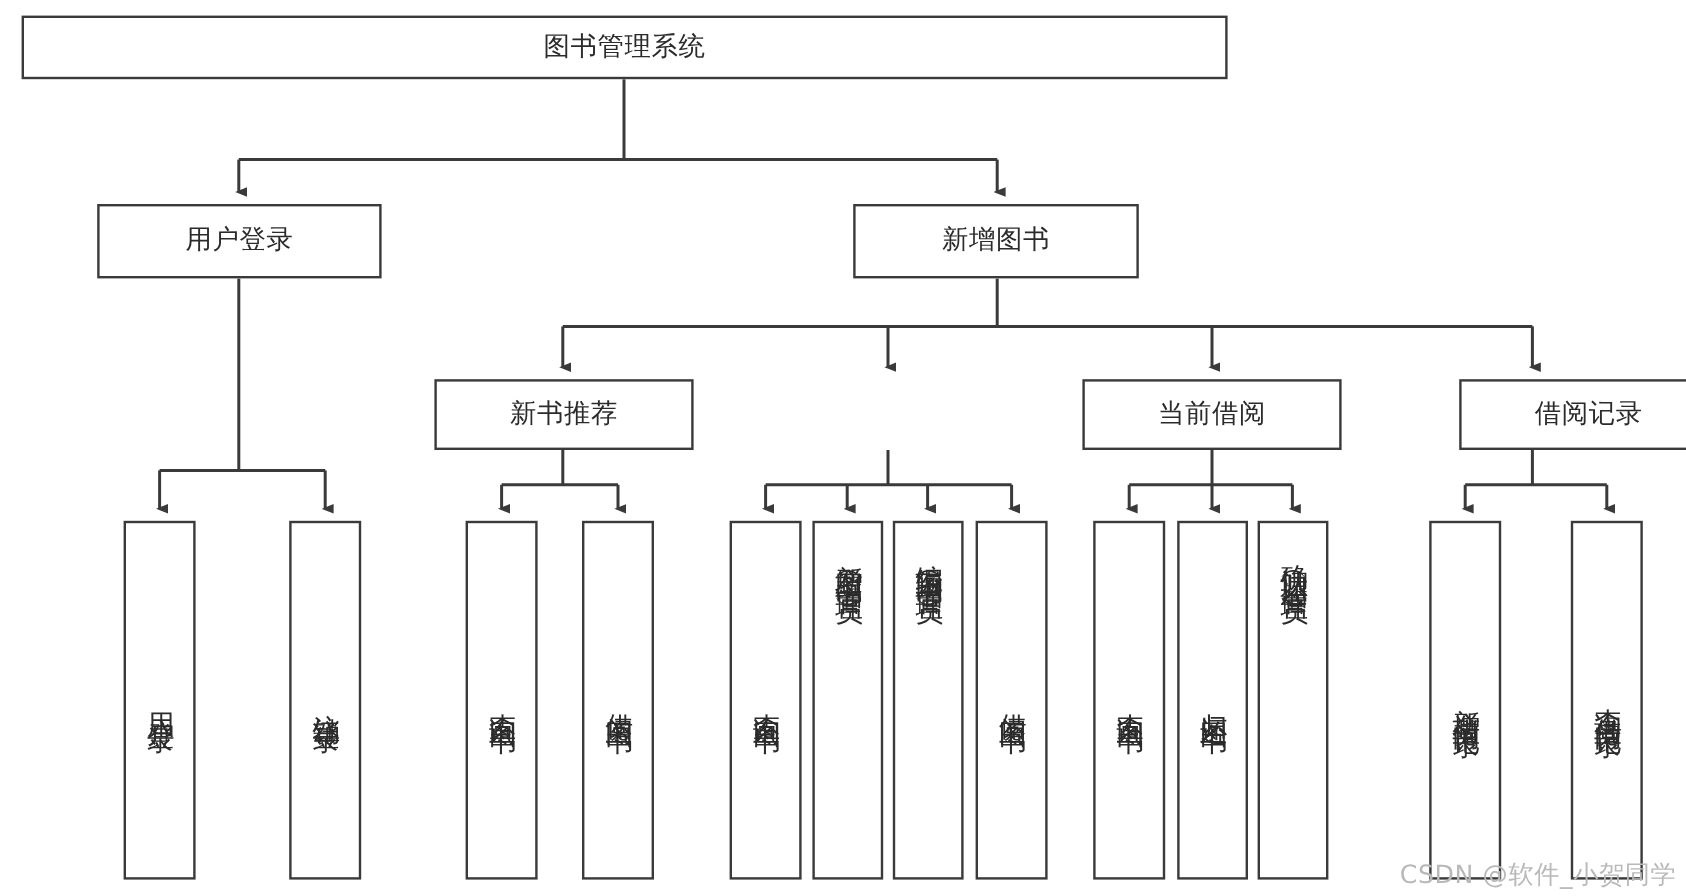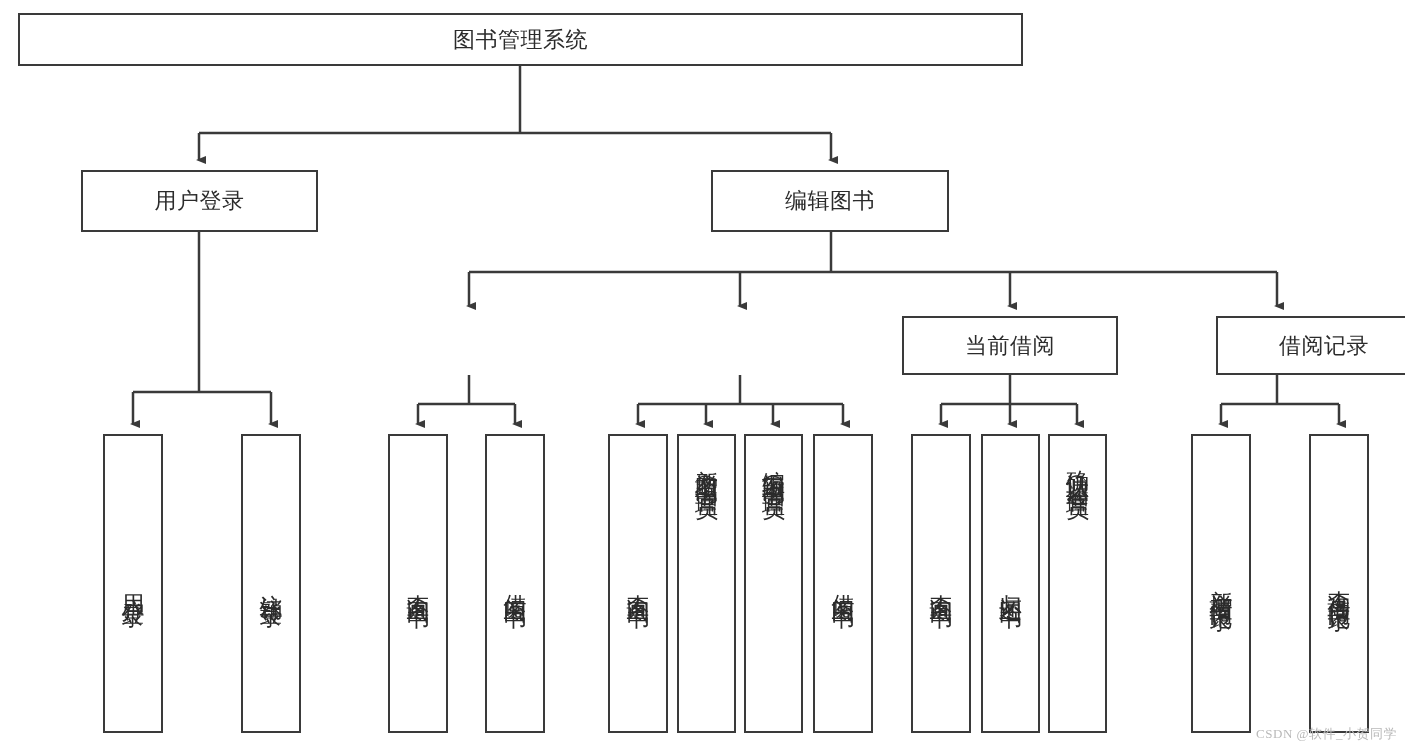--- a/index.html
+++ b/index.html
@@ -60,26 +60,25 @@
     white-space: nowrap;
   }
   .node.v.mid {
     align-items: center;
     padding-top: 0;
   }
   #watermark {
     position: absolute;
     right: 8px;
     bottom: 4px;
-    font-size: 13px;
+    font-size: 21px;
     color: #b9b9b9;
     letter-spacing: 0.5px;
     z-index: 5;
     user-select: none;
-    font-family: Liberation Serif, serif;
   }
 </style>
 </head>
 <body>
 
 <div id="canvas">
 
   <svg id="wires" viewBox="0 0 1405 747" width="1405" height="747" xmlns="http://www.w3.org/2000/svg">
     <defs>
       <marker id="arrow" markerWidth="10" markerHeight="10" refX="4" refY="7" orient="auto" markerUnits="userSpaceOnUse">
@@ -131,23 +130,26 @@
   </svg>
 
   <div class="node h" style="left:18px; top:13px; width:1005px; height:53px;">
     <span class="lbl">图书管理系统</span>
   </div>
 
   <div class="node h" style="left:81px; top:170px; width:237px; height:62px;">
     <span class="lbl">用户登录</span>
   </div>
   <div class="node h" style="left:711px; top:170px; width:238px; height:62px;">
-    <span class="lbl">编辑图书</span>
-  </div>
-
+    <span class="lbl">新增图书</span>
+  </div>
+
+  <div class="node h" style="left:362px; top:316px; width:216px; height:59px;">
+    <span class="lbl">新书推荐</span>
+  </div>
   <div class="node h" style="left:902px; top:316px; width:216px; height:59px;">
     <span class="lbl">当前借阅</span>
   </div>
   <div class="node h" style="left:1216px; top:316px; width:216px; height:59px;">
     <span class="lbl">借阅记录</span>
   </div>
 
   <div class="node v mid" style="left:103px; top:434px; width:60px; height:299px;">
     <span class="lbl">用户登录</span>
   </div>

